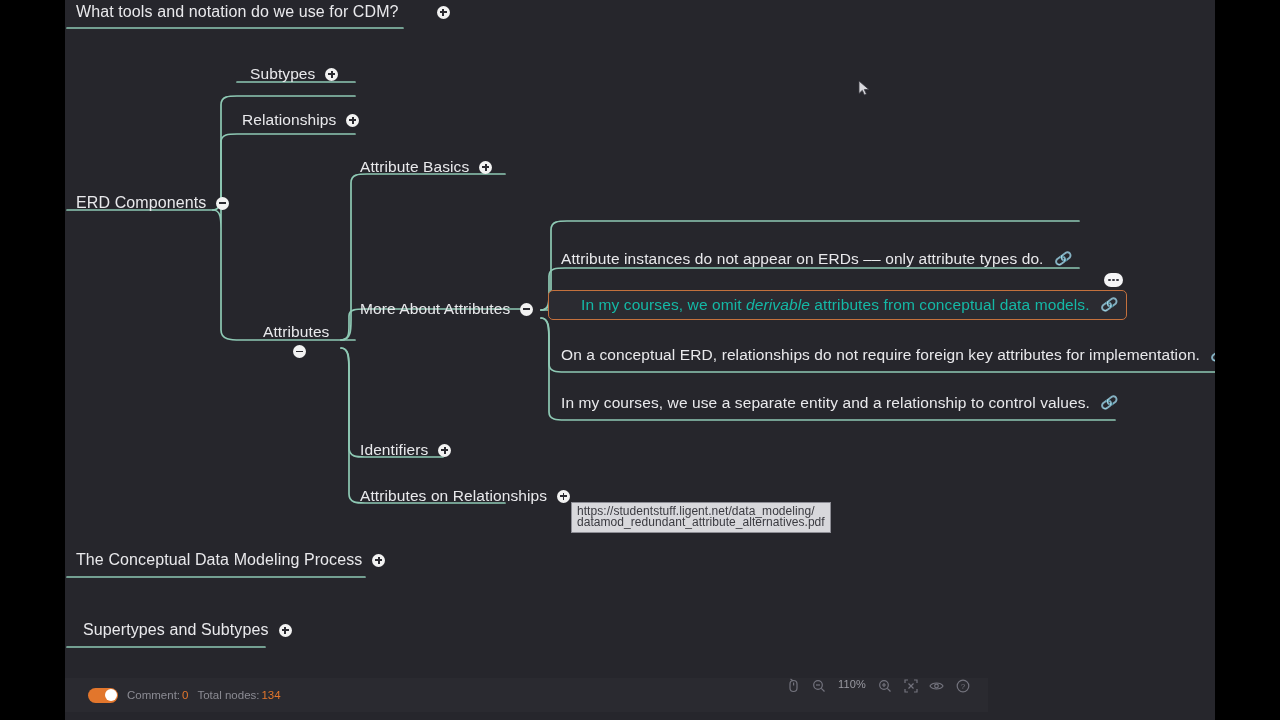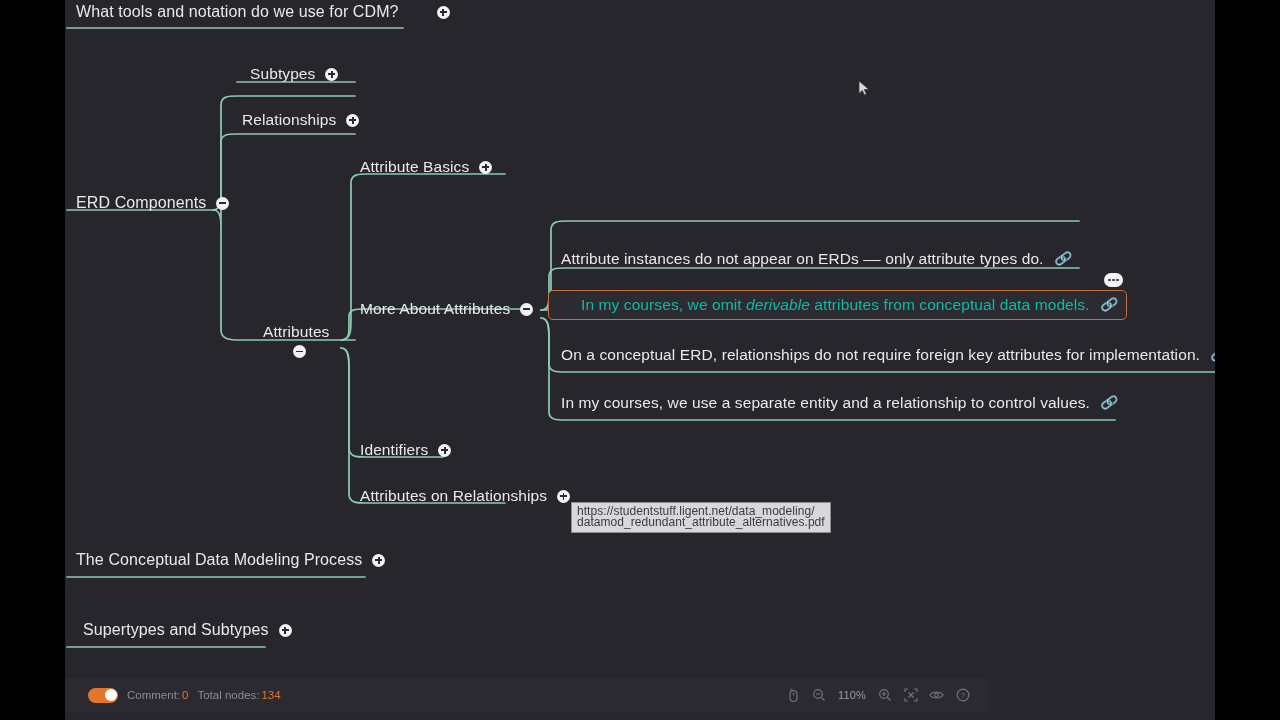--- a/index.html
+++ b/index.html
@@ -56,21 +56,21 @@
   }
 
   
   #statusbar{position:absolute;left:0;bottom:8px;width:923px;height:34px;background:#2a2a30;}
   #statusleft{position:absolute;left:23px;top:0;height:34px;display:flex;align-items:center;gap:9px;}
   .switch{width:30px;height:15px;border-radius:8px;background:#e2762c;position:relative;}
   .switch::after{content:"";position:absolute;right:1.5px;top:1.5px;width:12px;height:12px;border-radius:50%;background:#fff;}
   .stat{font-size:11.5px;color:#8b8b93;}
   .stat b{color:#e2762c;font-weight:400;margin-left:2px;}
 
-  #statusright{position:absolute;right:18px;top:0;height:34px;display:flex;align-items:center;gap:11px;color:#6e6e78;}
+  #statusright{position:absolute;right:18px;top:0;height:34px;display:flex;gap:11px;color:#6e6e78;}
   #statusright .ico{display:flex;align-items:center;justify-content:center;width:15px;height:15px;}
   #statusright svg{display:block;}
   #zoomlevel{font-size:11px;color:#9a9aa2;letter-spacing:.2px;}
 
   
   #cursor{position:absolute;left:793px;top:80px;width:13px;height:17px;}
 </style>
 </head>
 <body>
 

